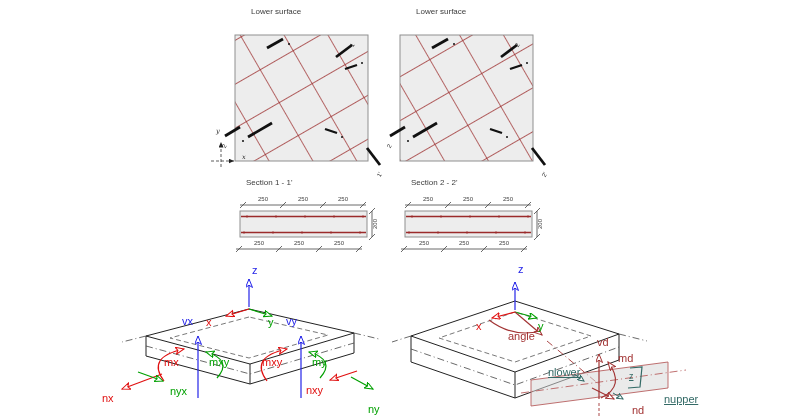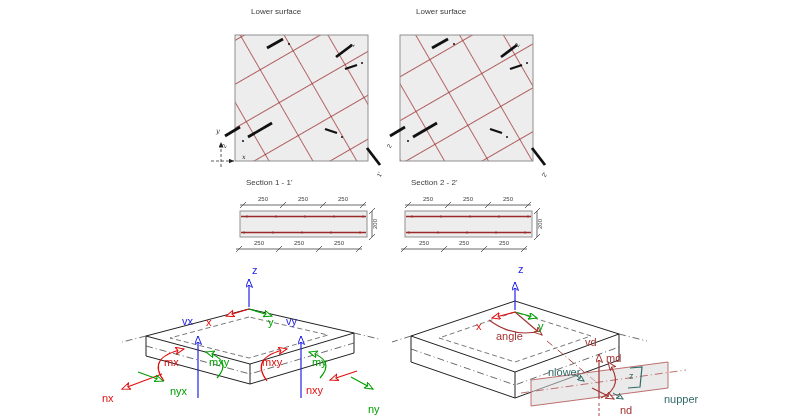--- a/index.html
+++ b/index.html
@@ -7,21 +7,21 @@
           font-family:"Liberation Sans",sans-serif;}
   .canvas svg{position:absolute;left:0;top:0;}
   .lbl{position:absolute;line-height:1;white-space:nowrap;}
   .title{font-size:8px;color:#3c3c3c;}
   .dim{font-size:6px;color:#444;width:40px;text-align:center;}
   .dimv{font-size:6px;color:#444;transform:rotate(-90deg);transform-origin:center;}
   .flag{font-size:6px;color:#222;transform:rotate(-60deg);transform-origin:left bottom;}
   .axlbl{font:italic 6.5px "DejaVu Serif",serif;color:#222;}
   .f11{font-size:11px;}
   .red{color:#e01010;} .green{color:#00a000;} .blue{color:#2424e8;}
-  .dred{color:#a23333;} .teal{color:#336a66;}
+  .dred{color:#a23333;margin-left:12px;} .teal{color:#336a66;text-decoration:underline;}
   .zdim{font-size:9px;}
 </style>
 </head>
 <body>
 
 <div class="canvas">
 
 <svg width="800" height="420" viewBox="0 0 800 420">
   <defs>
     <pattern id="grid" width="38" height="38" patternUnits="userSpaceOnUse" patternTransform="rotate(-30)">

